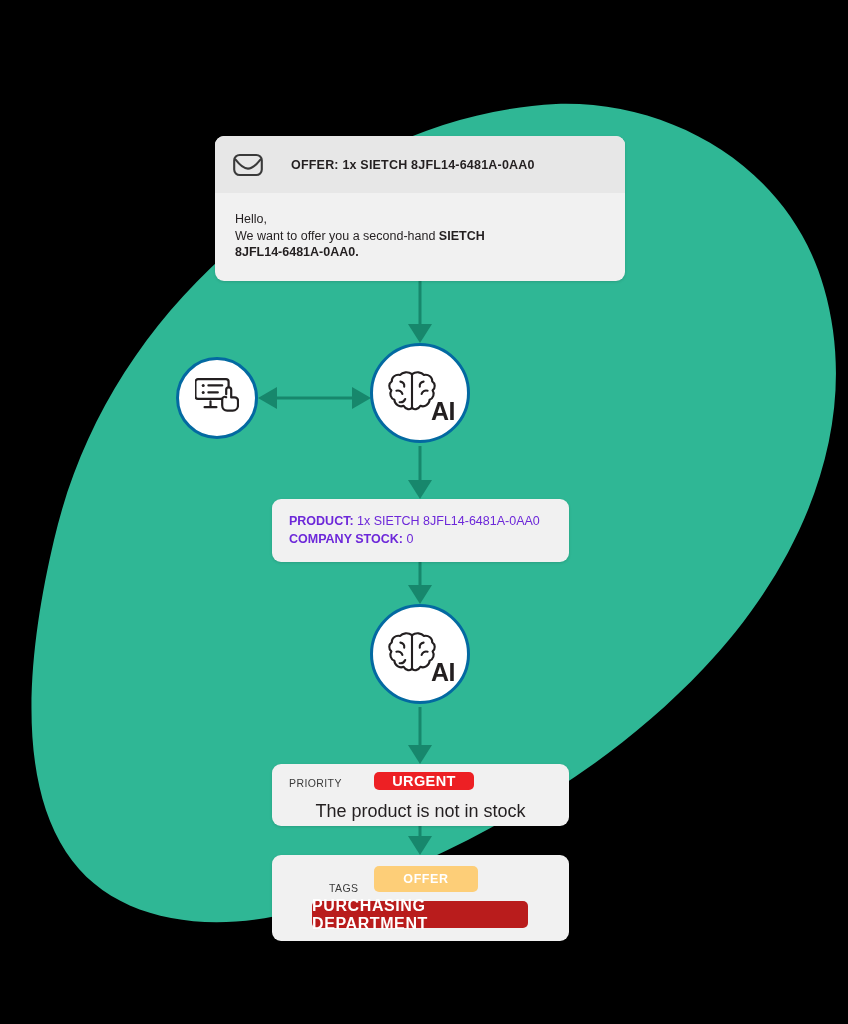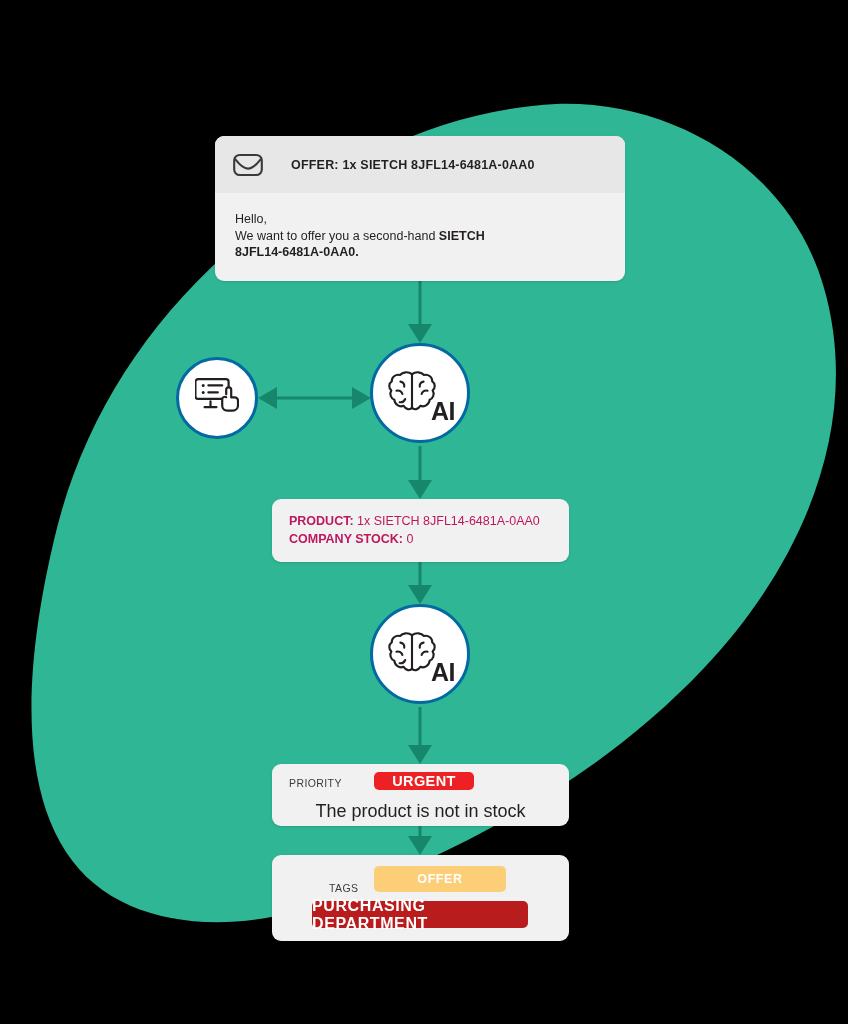--- a/index.html
+++ b/index.html
@@ -70,21 +70,21 @@
 
   
   #product-card {
     left: 272px; top: 499px;
     width: 297px;
     padding: 13px 17px 14px 17px;
   }
   .kv {
     font-size: 12.5px;
     line-height: 18px;
-    color: #be185d;
+    color: #6d28d9;
     white-space: nowrap;
   }
   .kv .k { font-weight: bold; }
 
   
   #priority-card {
     left: 272px; top: 764px;
     width: 297px;
     height: 62px;
   }
@@ -124,21 +124,21 @@
   .tag {
     position: absolute;
     border-radius: 5px;
     display: flex; align-items: center; justify-content: center;
     color: #FFFFFF;
     font-weight: bold;
     letter-spacing: .6px;
   }
   #tag-offer {
     left: 102px; top: 11px;
-    width: 132px; height: 26px;
+    width: 104px; height: 26px;
     background: #FDCE78;
     font-size: 12.5px;
   }
   #tag-dept {
     left: 40px; top: 46px;
     width: 216px; height: 27px;
     background: #b91c1c;
     font-size: 16px;
   }
 

